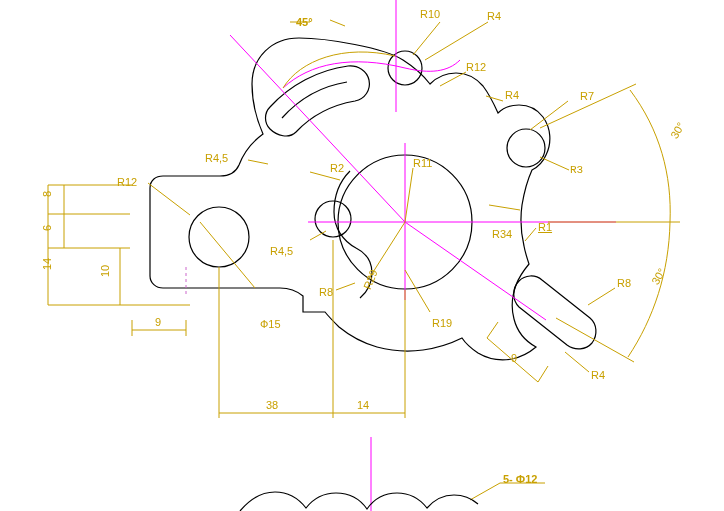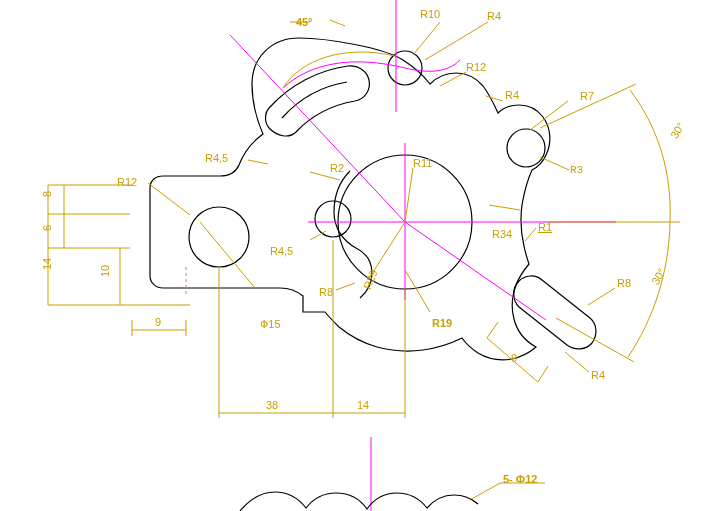--- a/index.html
+++ b/index.html
@@ -213,21 +213,21 @@
     <div class="lbl" style="left: 538px; top: 222px; color: rgb(200, 160, 0); text-decoration: underline;">R1</div>
     <div class="lbl rot" style="left: 42px; top: 197px; transform: rotate(-90deg); color: rgb(200, 160, 0);">8</div>
     <div class="lbl rot" style="left: 42px; top: 231px; transform: rotate(-90deg); color: rgb(200, 160, 0);">6</div>
     <div class="lbl rot" style="left: 42px; top: 270px; transform: rotate(-90deg); color: rgb(200, 160, 0);">14</div>
     <div class="lbl rot" style="left: 100px; top: 277px; transform: rotate(-90deg); color: rgb(200, 160, 0);">10</div>
     <div class="lbl" style="left: 155px; top: 317px; color: rgb(200, 160, 0);">9</div>
     <div class="lbl" style="left: 270px; top: 246px; color: rgb(200, 160, 0);">R4,5</div>
     <div class="lbl" style="left: 260px; top: 289px; color: rgb(200, 160, 0); margin-top: 30px;">Ф15</div>
     <div class="lbl" style="left: 319px; top: 287px; color: rgb(200, 160, 0);">R8</div>
     <div class="lbl rot" style="left: 362px; top: 287px; transform: rotate(-68deg); color: rgb(200, 160, 0);">R29</div>
-    <div class="lbl" style="left: 432px; top: 318px; color: rgb(200, 160, 0); font-weight: bold;">R19</div>
+    <div class="lbl" style="left: 432px; top: 318px; color: rgb(200, 160, 0);">R19</div>
     <div class="lbl" style="left: 617px; top: 278px; color: rgb(200, 160, 0);">R8</div>
     <div class="lbl rot" style="left: 650px; top: 281px; transform: rotate(-60deg); color: rgb(200, 160, 0);">30°</div>
     <div class="lbl" style="left: 511px; top: 353px; color: rgb(200, 160, 0);">9</div>
     <div class="lbl" style="left: 591px; top: 370px; color: rgb(200, 160, 0);">R4</div>
     <div class="lbl" style="left: 266px; top: 400px; color: rgb(200, 160, 0);">38</div>
     <div class="lbl" style="left: 357px; top: 400px; color: rgb(200, 160, 0);">14</div>
     <div class="lbl" style="left: 503px; top: 474px; color: rgb(200, 160, 0); font-weight: bold;">5- Ф12</div>
   </div>
 
 </body></html>

